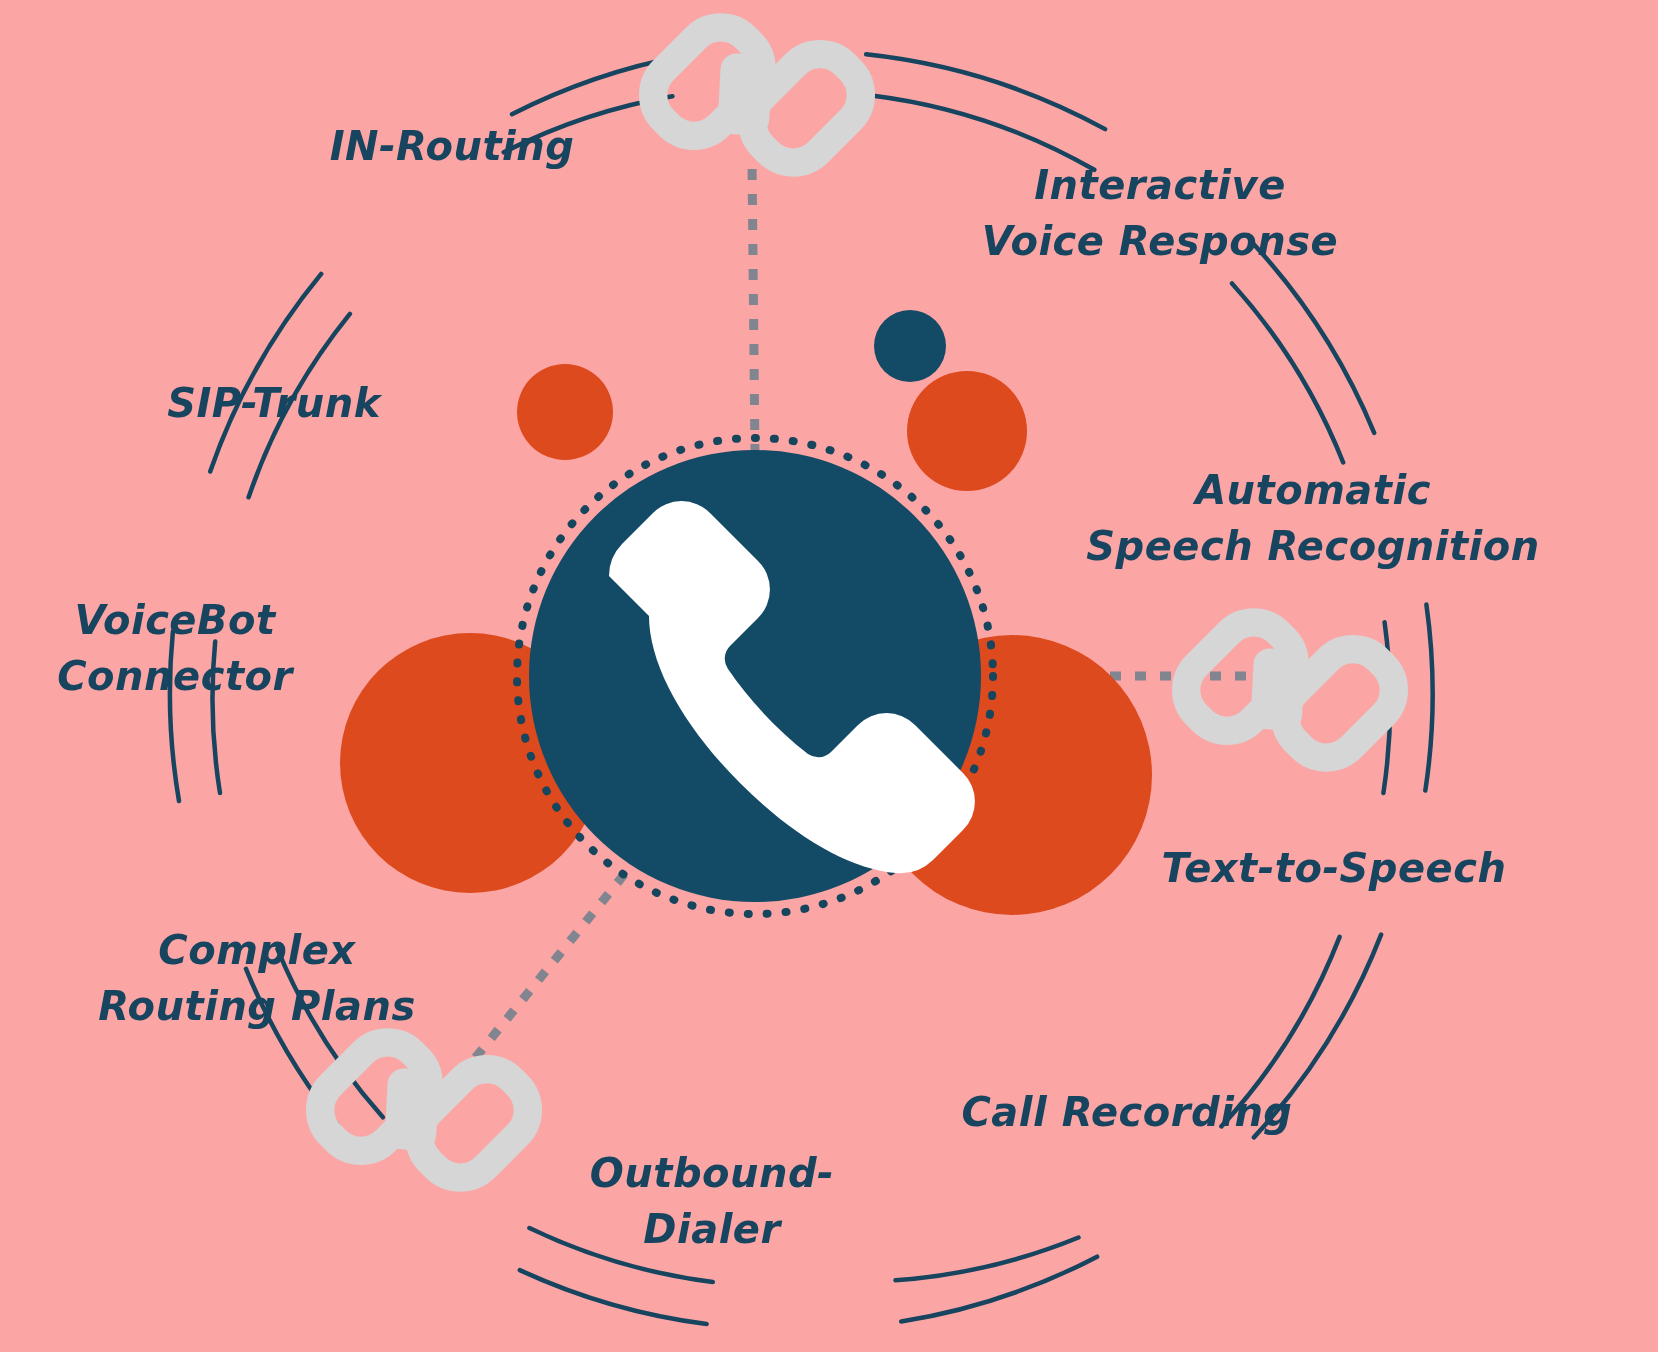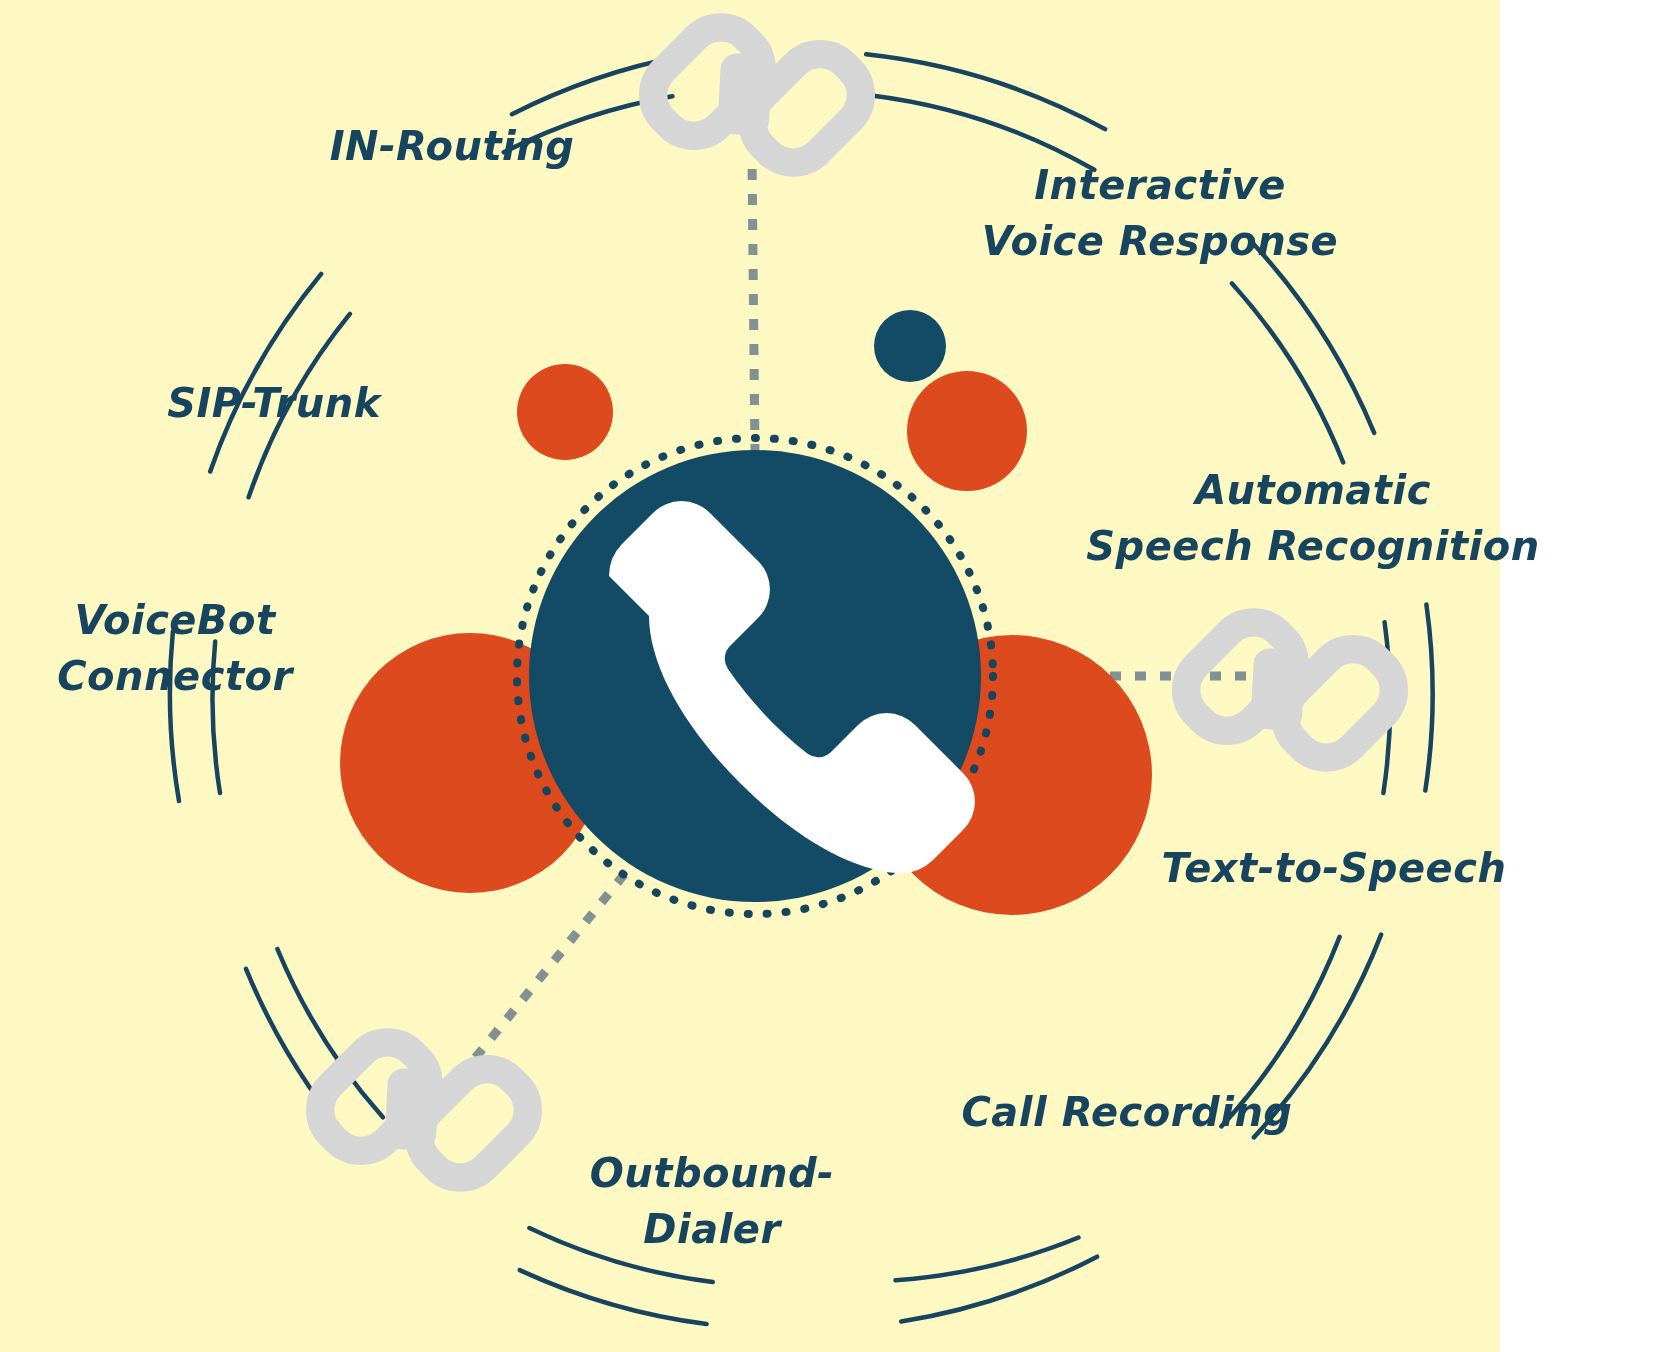--- a/index.html
+++ b/index.html
@@ -1,18 +1,18 @@
 <!DOCTYPE html>
 <html><head>
 <meta charset="utf-8">
 <style>
   html,body{margin:0;padding:0;background:#ffffff;}
   body{width:1658px;height:1352px;overflow:hidden;
        font-family:"DejaVu Sans",sans-serif;}
-  #stage{position:relative;width:1500px;height:1352px;background:#fef9c3;}
+  #stage{position:relative;width:1658px;height:1352px;background:#fca5a5;}
   #stage svg{position:absolute;left:0;top:0;}
   .lbl{
     position:absolute;
     color:#17445e;
     font-family:"DejaVu Sans",sans-serif;
     font-style:italic;
     font-weight:600;
     font-size:40px;
     line-height:1.40;
     letter-spacing:.5px;
@@ -124,19 +124,21 @@
   <div class="lbl c" style="left:274px;  top:335px;  width:430px;margin-top:40px;">SIP-Trunk</div>
 
   <div class="lbl c" style="left:1313px; top:442px;  width:620px;margin-top:20px;">Automatic
 Speech Recognition</div>
 
   <div class="lbl c" style="left:175px;  top:592px;  width:420px;">VoiceBot
 Connector</div>
 
   <div class="lbl c" style="left:1334px; top:840px;  width:500px;">Text-to-Speech</div>
 
+  <div class="lbl c" style="left:257px;  top:922px;  width:450px;">Complex
+Routing Plans</div>
 
   <div class="lbl c" style="left:712px;  top:1145px; width:440px;">Outbound-
 Dialer</div>
 
   <div class="lbl c" style="left:1127px; top:1084px; width:480px;">Call Recording</div>
 
 </div>
 
 </body></html>

